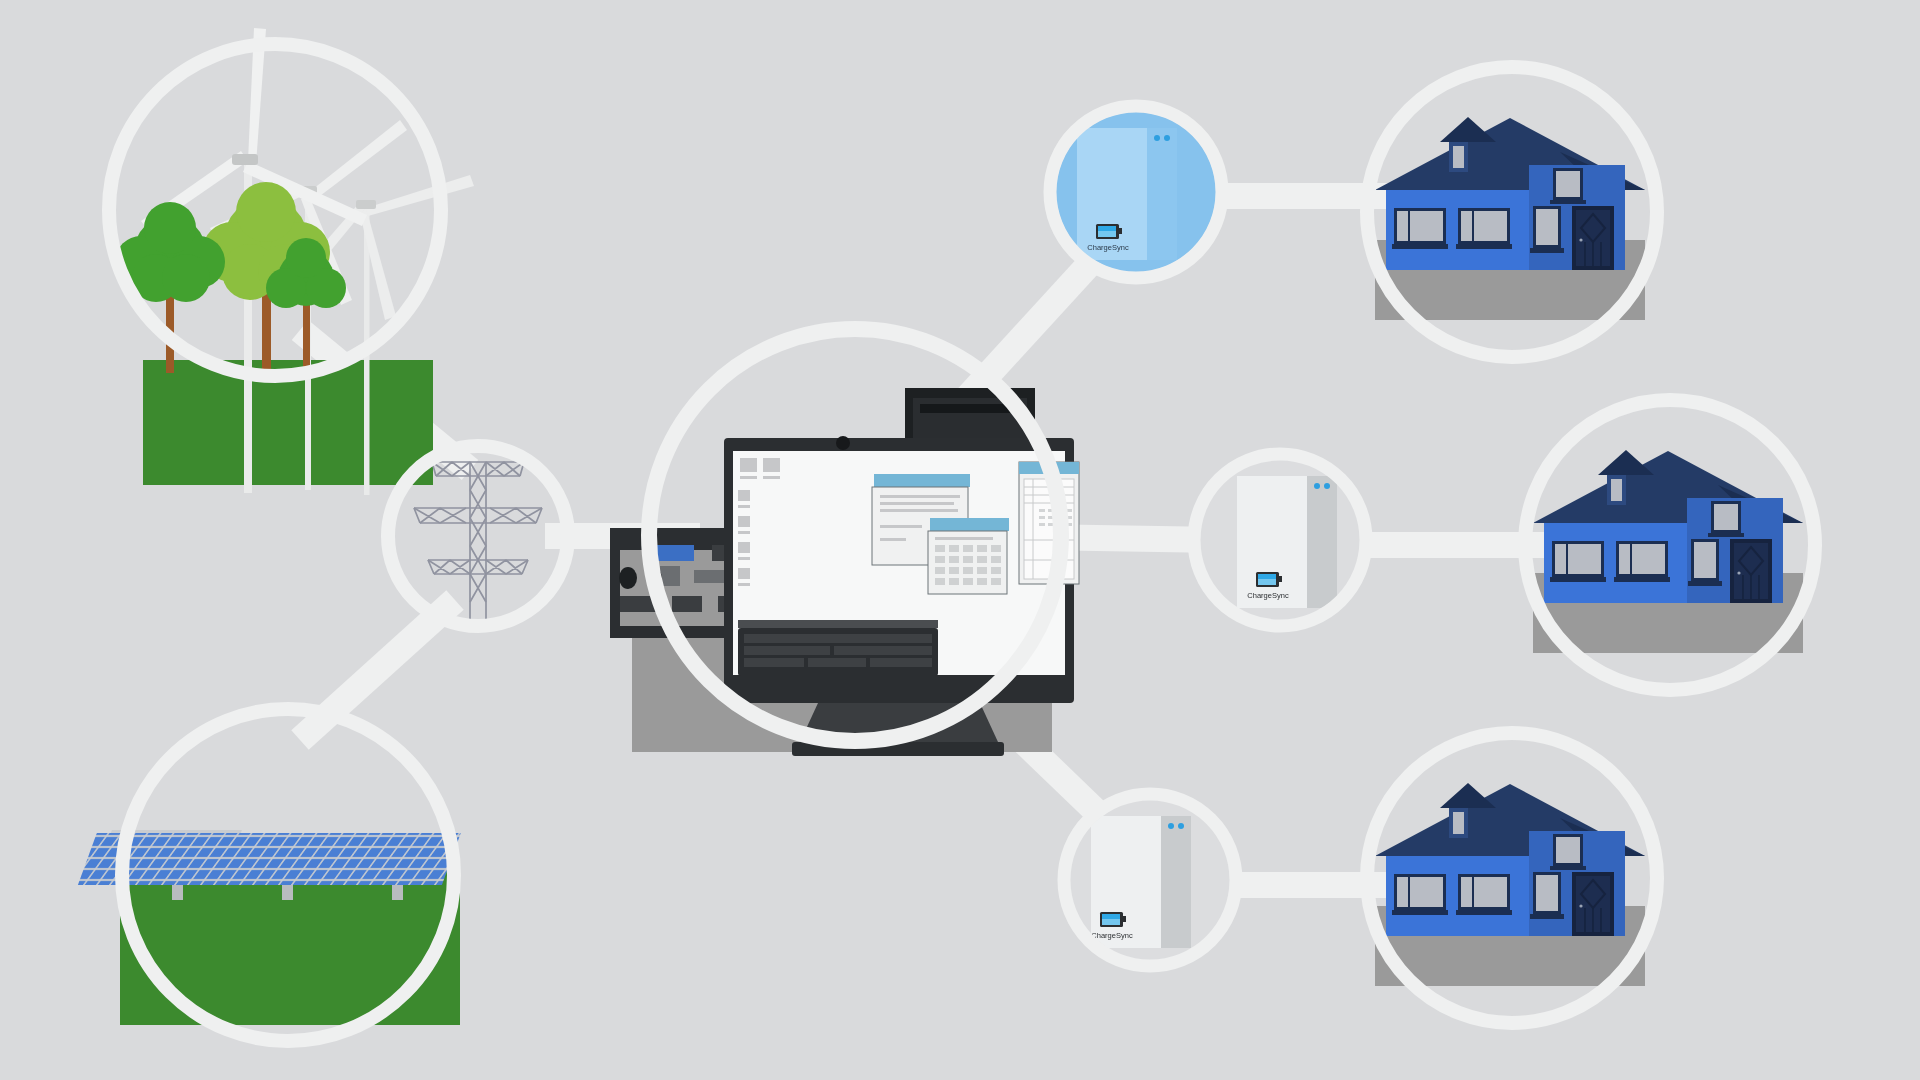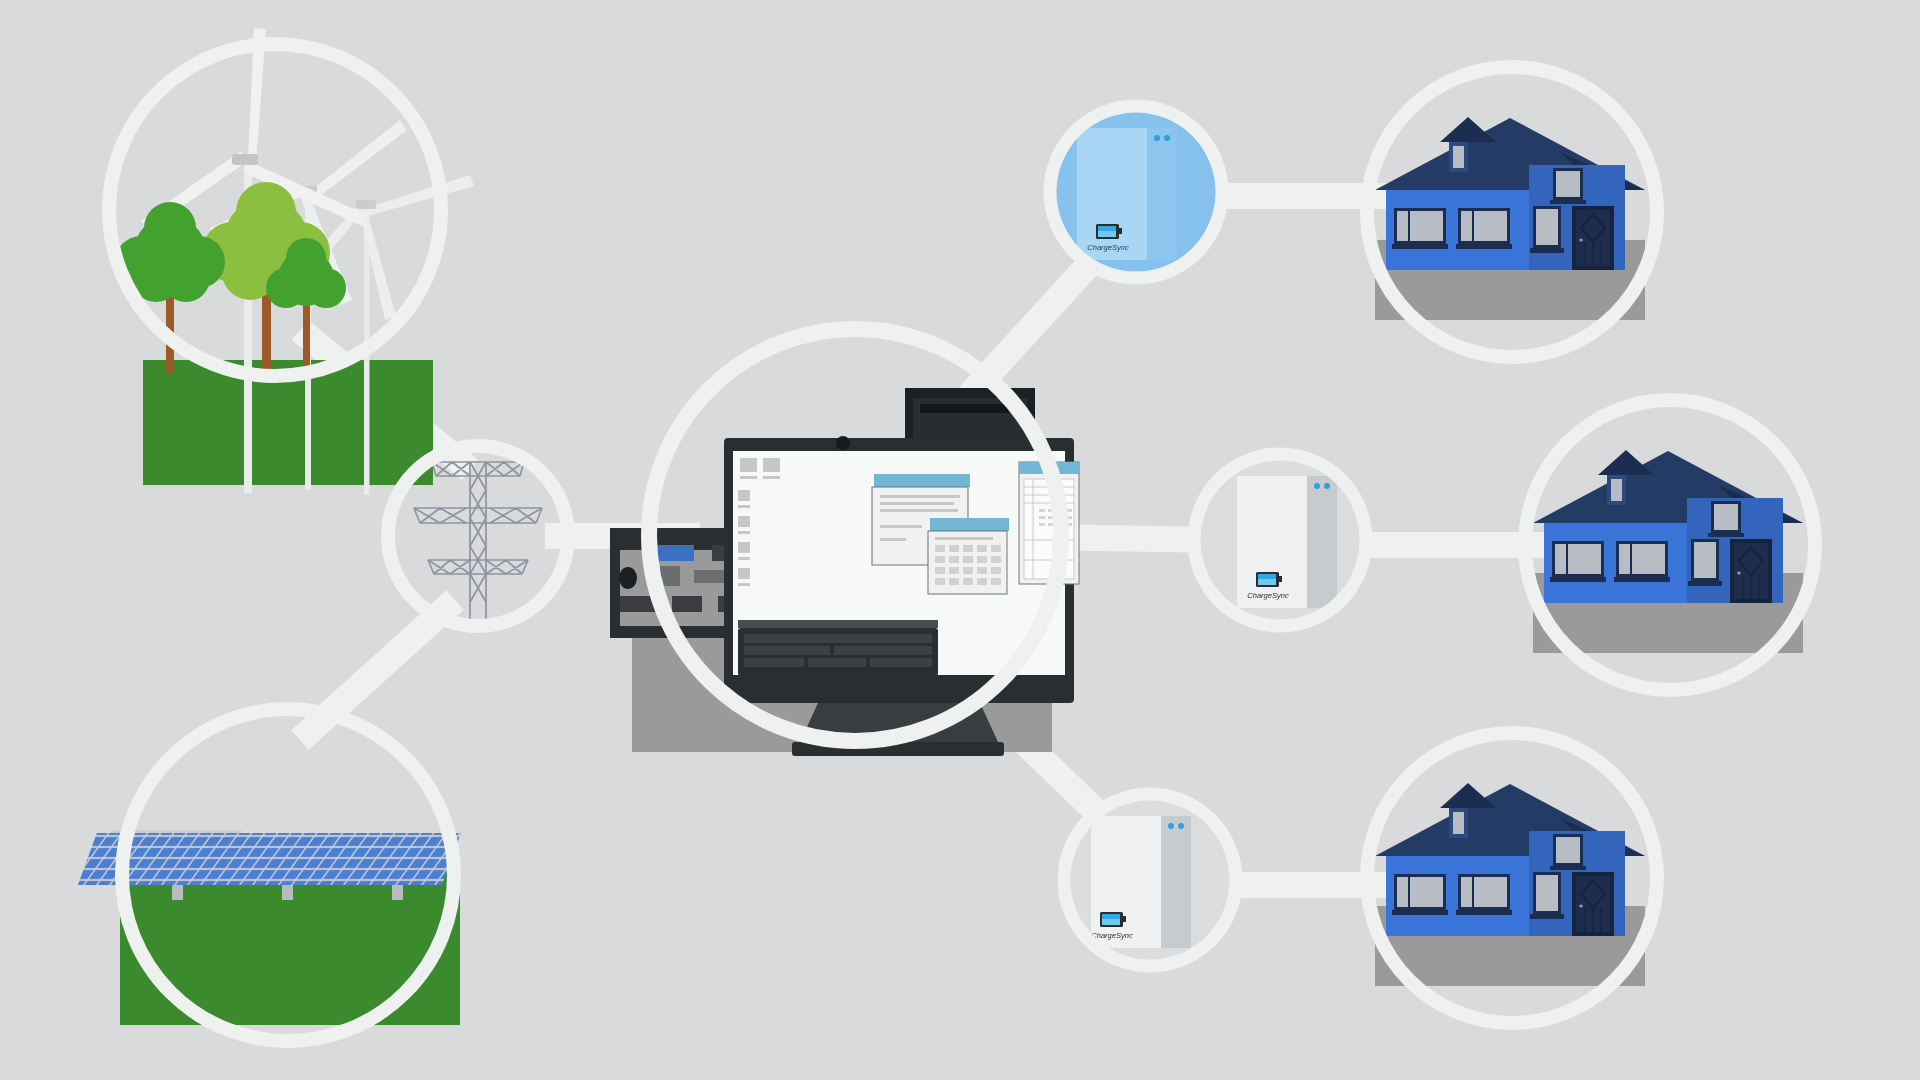--- a/index.html
+++ b/index.html
@@ -3,21 +3,21 @@
 <meta charset="utf-8">
 <title>Energy Network Diagram</title>
 <style>
   html,body{margin:0;padding:0;}
   body{
     width:1920px;height:1080px;overflow:hidden;
     background:#d9dadc;
     font-family:"Liberation Sans", sans-serif;
     position:relative;
   }
-  #stage{position:absolute;inset:0;width:1920px;height:1080px;font-style:italic;}
+  #stage{position:absolute;inset:0;width:1920px;height:1080px;}
   svg#diagram{display:block;width:1920px;height:1080px;}
   .label-text{font-family:"Liberation Sans", sans-serif;}
 </style>
 </head>
 <body>
 
 <div id="stage">
 <svg id="diagram" viewBox="0 0 1920 1080" xmlns="http://www.w3.org/2000/svg">
 
   <defs>

